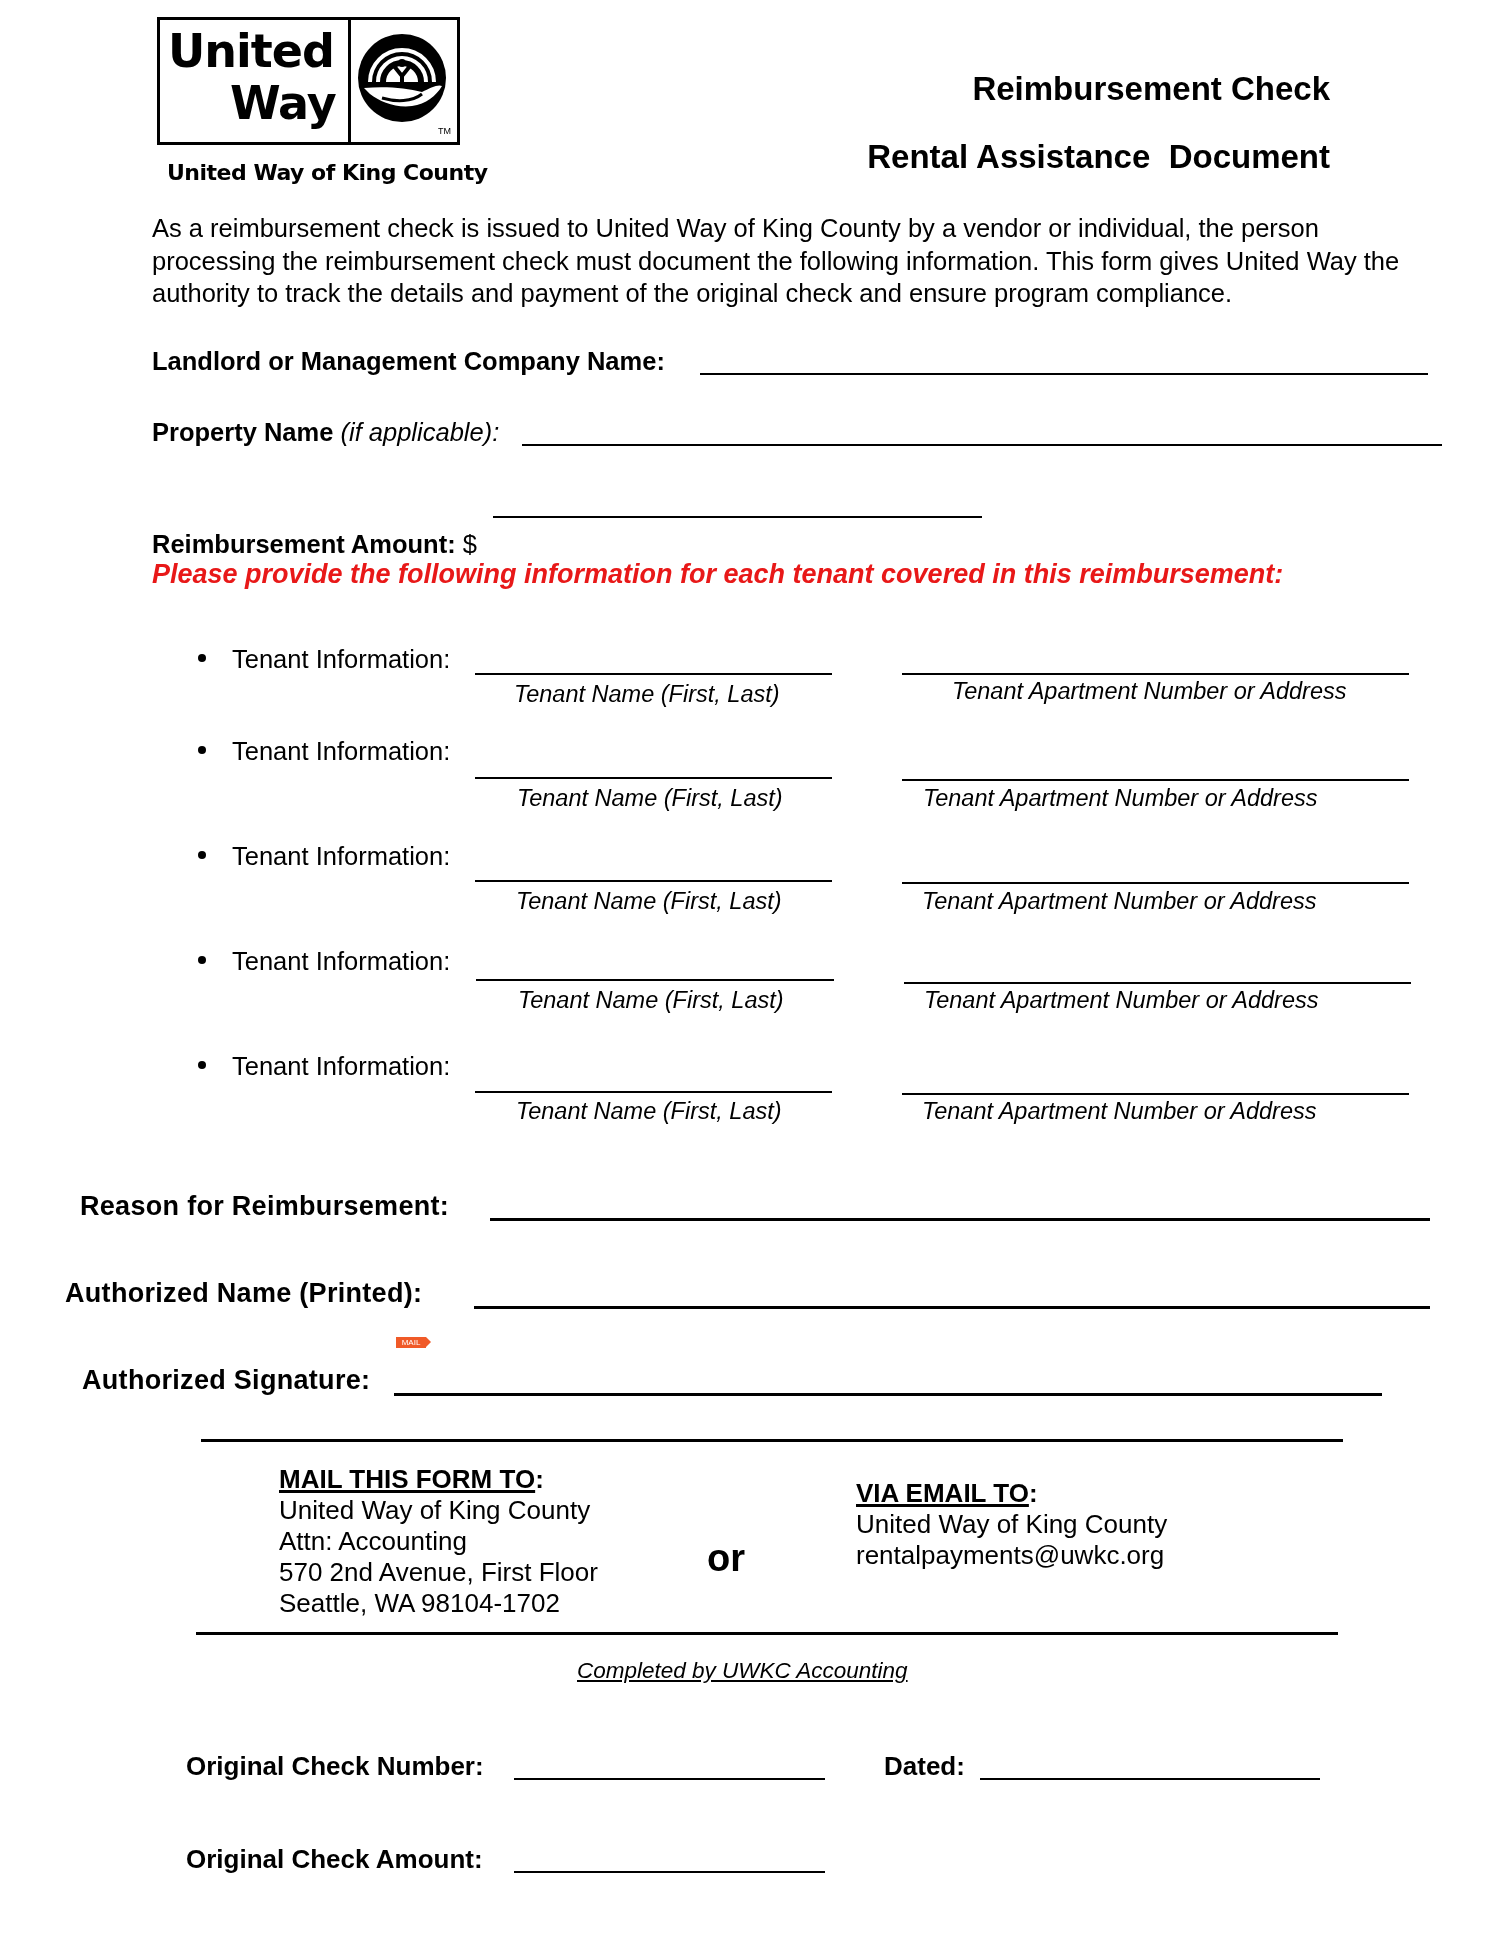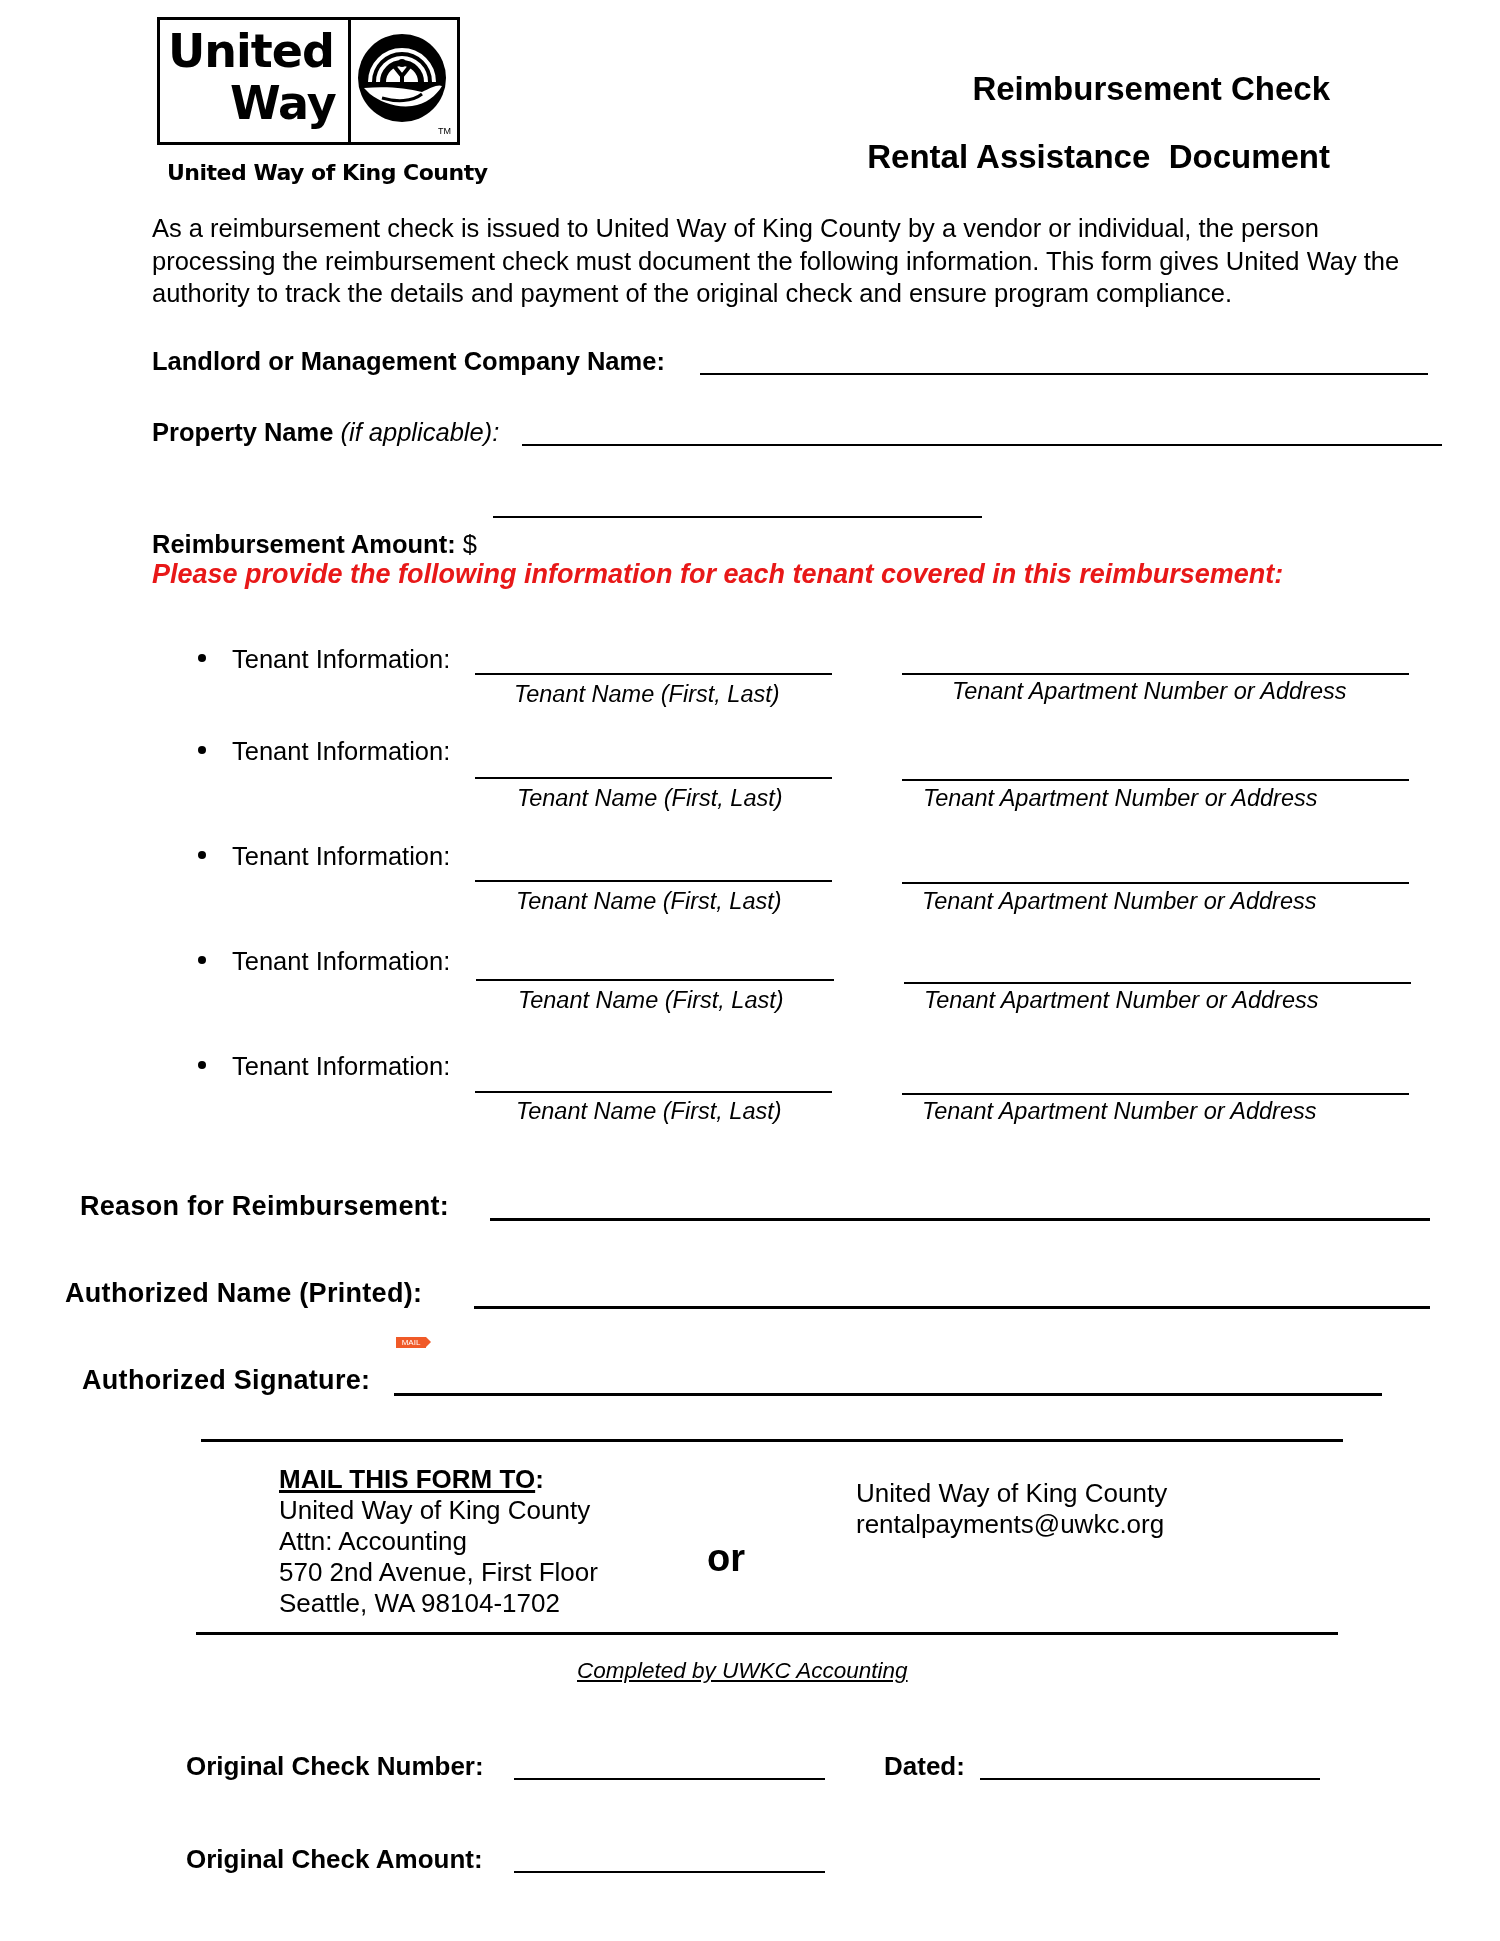--- a/index.html
+++ b/index.html
@@ -124,20 +124,21 @@
   <div><span class="hd">MAIL THIS FORM TO</span><b>:</b></div>
   <div>United Way of King County</div>
   <div>Attn: Accounting</div>
   <div>570 2nd Avenue, First Floor</div>
   <div>Seattle, WA 98104-1702</div>
 </div>
 
 <div class="abs or" style="left:707px;top:1537px;">or</div>
 
 <div class="abs addr" style="left:856px;top:1478px;">
+  <div><span class="hd">VIA EMAIL TO</span><b>:</b></div>
   <div>United Way of King County</div>
   <div>rentalpayments@uwkc.org</div>
 </div>
 
 <div class="abs rule" style="left:196px;top:1632px;width:1142px;"></div>
 
 <div class="abs comp" style="left:577px;top:1658px;">Completed by UWKC Accounting</div>
 
 <div class="abs field" style="left:186px;top:1751px;font-size:26px;">Original Check Number:</div>
 <div class="uline" style="left:514px;top:1778px;width:311px;"></div>

